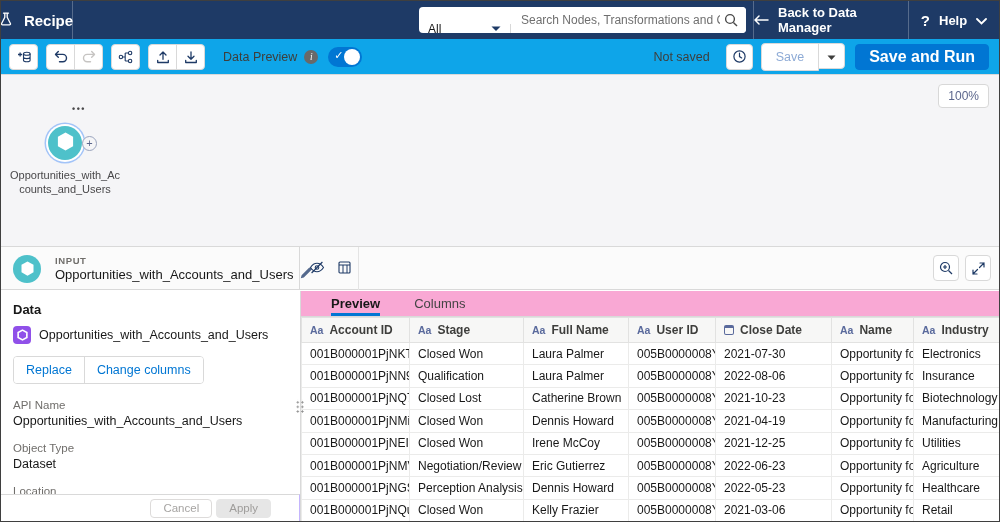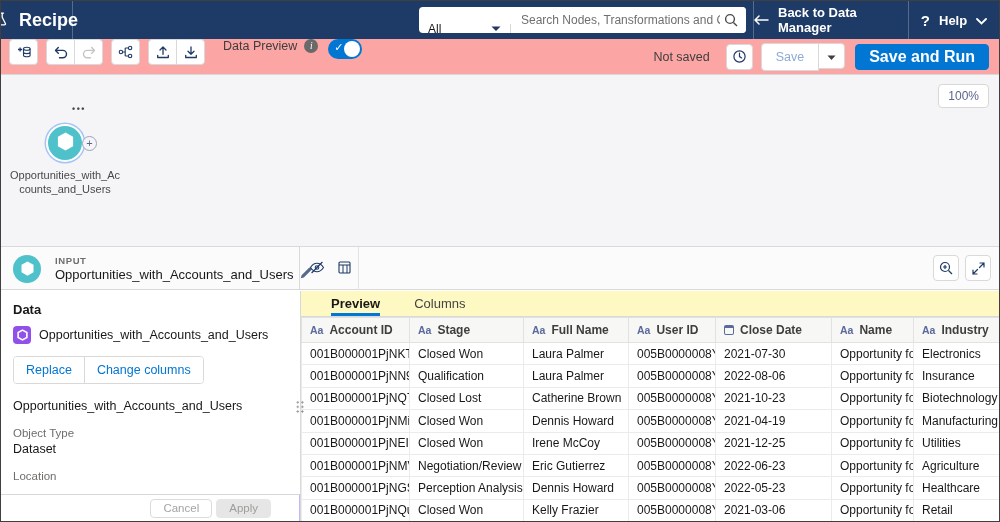--- a/index.html
+++ b/index.html
@@ -2,35 +2,35 @@
 <html><head>
 <meta charset="utf-8">
 <style>
   * { margin:0; padding:0; box-sizing:border-box; }
   html,body { width:1000px; height:522px; background:#fff; font-family:"Liberation Sans", sans-serif; }
   .window { position:relative; width:1000px; height:522px; border:1px solid #3f3f3f; background:#fff; overflow:hidden; }
 
   
   .nav { position:absolute; left:0; top:0; width:100%; height:38px; background:#1e3a66; }
   .nav-app { position:absolute; left:0; top:0; width:72px; height:38px; border-right:1px solid rgba(255,255,255,.25);
-             display:flex; align-items:center; justify-content:center; gap:12px; color:#fff; font-size:18px; font-weight:bold; }
+             display:flex; align-items:center; justify-content:center; gap:12px; color:#fff; font-size:15px; font-weight:bold; }
   .search-wrap { position:absolute; left:418px; top:6px; width:327px; height:26px; background:#fff; border-radius:4px; display:flex; align-items:stretch; overflow:hidden; }
   .scope { width:92px; border-right:1px solid #d8d8d8; display:flex; align-items:center; justify-content:space-between; padding:0 9px; font-size:12px; color:#181818; cursor:pointer;margin-top:17px; }
   .scope .chev { color:#1e3a66; display:flex; }
   .search-input { flex:1; border:0; outline:none; font-size:12px; color:#333; padding:0 26px 0 10px; font-family:"Liberation Sans", sans-serif; }
   .search-input::placeholder { color:#6f6f6f; }
   .search-mag { position:absolute; right:8px; top:6px; }
   .nav-back { position:absolute; left:752px; top:0; width:156px; height:38px; border-left:1px solid rgba(255,255,255,.25); border-right:1px solid rgba(255,255,255,.25);
               display:flex; align-items:center; justify-content:center; gap:9px; color:#fff; font-size:13px; font-weight:bold; cursor:pointer; }
   .nav-help { position:absolute; left:908px; top:0; right:0; height:38px; display:flex; align-items:center; justify-content:center; gap:9px; color:#fff; font-size:13px; font-weight:bold; cursor:pointer; }
   .qmark { font-size:15px; font-weight:bold; }
 
   
-  .toolbar { position:absolute; left:0; top:38px; width:100%; height:36px; background:#fca5a5; border-bottom:1px solid #d9d9d9;
-             display:flex; padding:0 10px 0 8px; }
+  .toolbar { position:absolute; left:0; top:38px; width:100%; height:36px; background:#0ea5e9; border-bottom:1px solid #d9d9d9;
+             display:flex; align-items:center; padding:0 10px 0 8px; }
   .tgroup { display:flex; margin-right:8px; }
   .tbtn { width:29px; height:26px; background:#fff; border:1px solid #d9d9d9; display:flex; align-items:center; justify-content:center; cursor:pointer; }
   .tgroup .tbtn + .tbtn { margin-left:-1px; }
   .tgroup .tbtn:first-child { border-radius:4px 0 0 4px; }
   .tgroup .tbtn:last-child { border-radius:0 4px 4px 0; }
   .tgroup .tbtn:only-child { border-radius:4px; }
   .dp-label { font-size:12.5px; color:#3e3e3c; margin:0 7px 0 10px; }
   .info-dot { width:14px; height:14px; border-radius:50%; background:#696969; color:#fff; font-size:9.5px; font-style:italic; font-family:"Liberation Serif", serif;
               display:inline-flex; align-items:center; justify-content:center; margin-right:10px; }
   .toggle { position:relative; width:34px; height:20px; border-radius:10px; background:#0176d3; cursor:pointer; flex:none; }
@@ -80,21 +80,21 @@
   .link-btn { padding:6px 12px; font-size:12.5px; color:#0176d3; background:#fff; cursor:pointer; }
   .link-btn + .link-btn { border-left:1px solid #d9d9d9; }
   .fld-label { font-size:11.5px; color:#706e6b; margin:0 12px 3px; }
   .fld-value { font-size:12.5px; color:#181818; margin:0 12px 14px; }
   .lfoot { position:absolute; left:0; top:493px; width:299px; height:27px; background:#fff; border-top:1px solid #d9d9d9;
            display:flex; align-items:center; justify-content:flex-end; gap:4px; padding-right:28px; border-right:1px solid #c4b5fd; }
   .btn-cancel { height:19px; padding:0 12px; background:#fff; border:1px solid #dddbda; border-radius:4px; font-size:11.5px; color:#a6a4a2; display:flex; align-items:center; cursor:default; }
   .btn-apply { height:19px; padding:0 12px; background:#e6e6e6; border:1px solid #e6e6e6; border-radius:4px; font-size:11.5px; color:#9f9d9b; display:flex; align-items:center; cursor:default; }
 
   
-  .tabs { position:absolute; left:300px; top:290px; right:0; height:26px; background:#fef9c3; border-bottom:1px solid #d9d9d9; display:flex; align-items:stretch; padding-left:30px; gap:34px; }
+  .tabs { position:absolute; left:300px; top:290px; right:0; height:26px; background:#f9a8d4; border-bottom:1px solid #d9d9d9; display:flex; align-items:stretch; padding-left:30px; gap:34px; }
   .tab { font-size:13px; color:#444; display:flex; align-items:center; cursor:pointer; border-bottom:3px solid transparent; padding-top:2px; }
   .tab.active { font-weight:bold; color:#181818; border-bottom-color:#0176d3; }
   .tablewrap { position:absolute; left:300px; top:316px; right:0; bottom:0; overflow:hidden; background:#fff; }
   table { border-collapse:collapse; table-layout:fixed; width:700px; }
   th { height:25px; background:#f7f7f6; border:1px solid #e2e2e1; font-size:12px; font-weight:bold; color:#3e3e3c; text-align:left; padding:0 8px; white-space:nowrap; overflow:hidden; }
   td { height:22.4px; border:1px solid #ebebea; font-size:12px; color:#181818; padding:0 8px; white-space:nowrap; overflow:hidden; }
   .aa-icon { font-size:10.5px; font-weight:bold; color:#5a6a9c; margin-right:6px; }
   .cal-icon { display:inline-block; width:10px; height:10px; border:1.3px solid #5a6a9c; border-top:3.5px solid #5a6a9c; border-radius:2px; margin-right:6px; vertical-align:-1px; }
 </style>
 </head>
@@ -306,20 +306,21 @@
         <svg width="11" height="12" viewBox="0 0 20 22">
             <polygon points="10,2 18,6.5 18,15.5 10,20 2,15.5 2,6.5" fill="none" stroke="#fff" stroke-width="3"></polygon>
           </svg>
       </div>
       <span class="ds-name">Opportunities_with_Accounts_and_Users</span>
     </div>
     <div class="btn-group">
       <span class="link-btn">Replace</span>
       <span class="link-btn">Change columns</span>
     </div>
+    <div class="fld-label">API Name</div>
     <div class="fld-value">Opportunities_with_Accounts_and_Users</div>
     <div class="fld-label">Object Type</div>
     <div class="fld-value">Dataset</div>
     <div class="fld-label">Location</div>
     
   </div>
   <div class="lfoot">
     <div class="btn-cancel">Cancel</div>
     <div class="btn-apply">Apply</div>
   </div>

